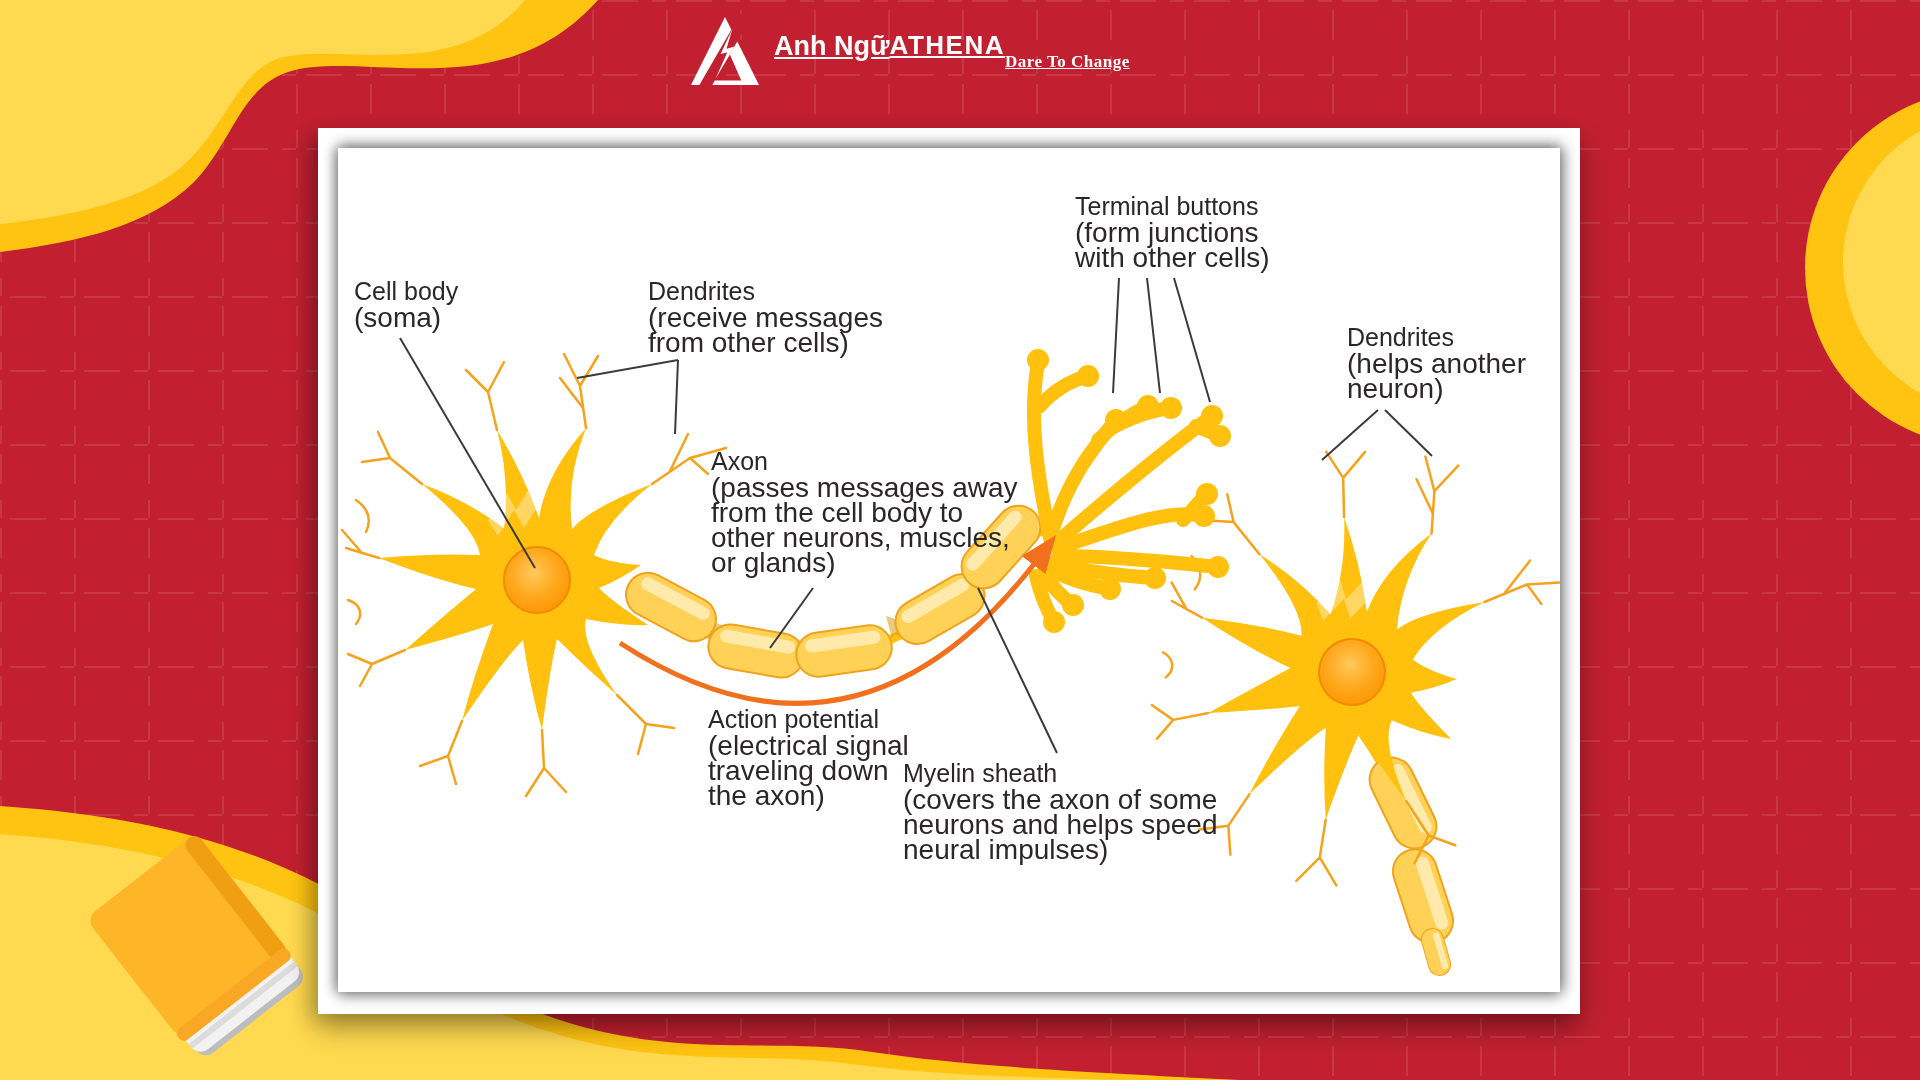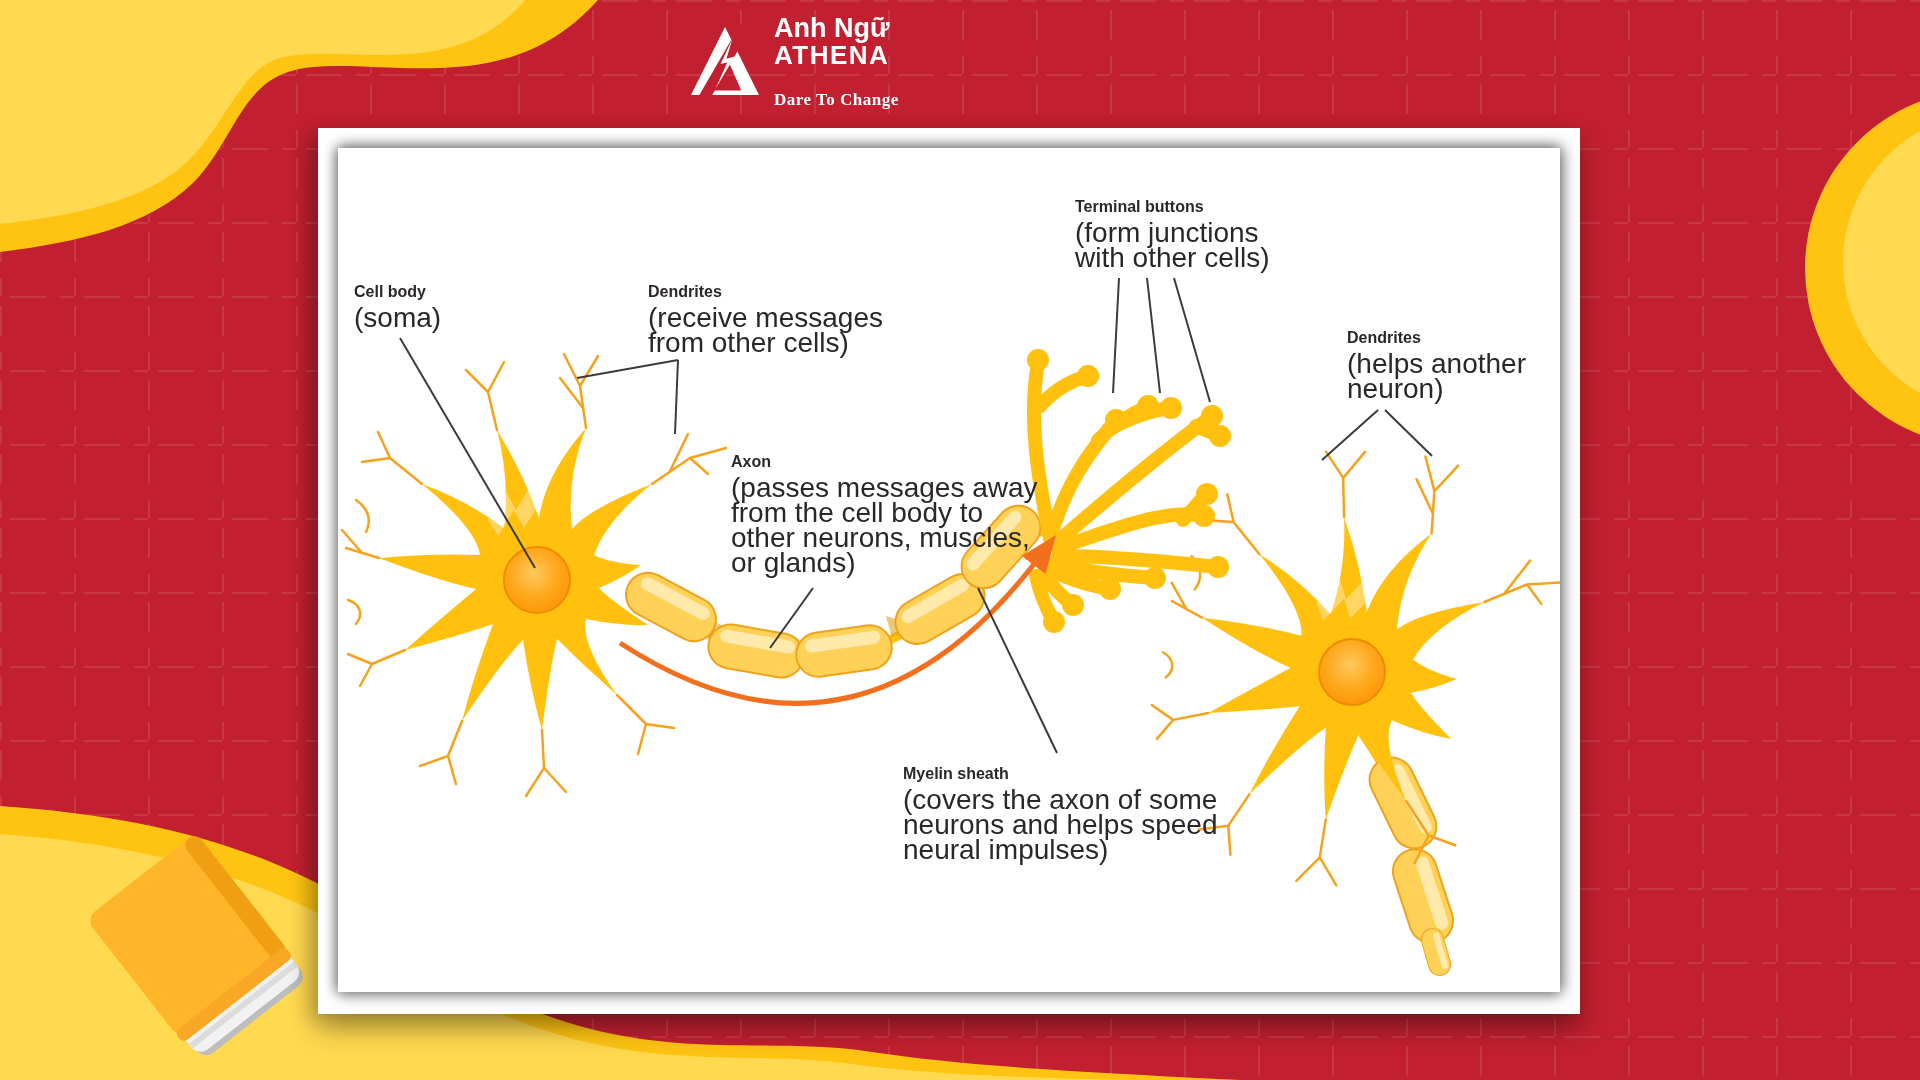--- a/index.html
+++ b/index.html
@@ -6,40 +6,40 @@
   body{
     width:1920px;height:1080px;overflow:hidden;position:relative;
     background:#C22030;
     font-family:"Liberation Sans", sans-serif;
   }
   
   #bg-decor{position:absolute;left:0;top:0;width:1920px;height:1080px;}
   
   .logo{position:absolute;left:688px;top:14px;display:flex;align-items:center;gap:12px;color:#fff;}
   .logo-mark{width:74px;height:74px;flex:0 0 auto;}
-  .logo-text{display:flex;flex-direction:column;line-height:1.05;}
+  .logo-text{display:flex;flex-direction:row;line-height:1.05;text-decoration:underline;}
   .logo-line1{font-size:27px;font-weight:bold;}
   .logo-line2{font-size:26px;font-weight:bold;letter-spacing:1.5px;}
   .logo-tagline{font-family:"Liberation Serif", serif;font-weight:bold;font-size:17px;margin-top:21px;letter-spacing:.5px;}
   
   .card-back{
     position:absolute;left:318px;top:128px;width:1262px;height:886px;
     background:#ffffff;
     box-shadow:0 14px 26px rgba(0,0,0,.32), -10px 6px 18px rgba(0,0,0,.16);
   }
   .card-front{
     position:absolute;left:20px;top:20px;width:1222px;height:844px;
     background:#ffffff;
     box-shadow:0 -4px 12px rgba(55,55,55,.45), 0 6px 12px rgba(55,55,55,.30),
                6px 0 12px rgba(55,55,55,.25), -5px 0 10px rgba(55,55,55,.22);
   }
   .diagram-svg{position:absolute;left:0;top:0;width:1222px;height:844px;}
   
   .lbl{position:absolute;color:#2b2728;}
-  .lbl-t{font-size:16px;font-weight:bold;line-height:27px;}
+  .lbl-t{font-size:25px;font-weight:normal;line-height:27px;}
   .lbl-d{font-size:28px;line-height:25px;white-space:pre-line;}
 </style>
 </head>
 <body>
 
 <svg id="bg-decor" viewBox="0 0 1920 1080" xmlns="http://www.w3.org/2000/svg">
   <defs>
     <pattern id="grid" width="74" height="74" patternUnits="userSpaceOnUse">
       <g stroke="rgba(255,255,255,0.10)" stroke-width="4" fill="none">
         <path d="M10 0 H46 M60 0 H74 M0 10 V40 M0 56 V74"></path>
@@ -205,37 +205,43 @@
 
     <div class="lbl" style="left:16px;top:130px;">
       <div class="lbl-t">Cell body</div>
       <div class="lbl-d">(soma)</div>
     </div>
     <div class="lbl" style="left:310px;top:130px;">
       <div class="lbl-t">Dendrites</div>
       <div class="lbl-d">(receive messages
 from other cells)</div>
     </div>
-    <div class="lbl" style="left:393px;top:300px;">
+    <div class="lbl" style="left:373px;top:300px;">
       <div class="lbl-t">Axon</div>
       <div class="lbl-d">(passes messages away
 from the cell body to
 other neurons, muscles,
 or glands)</div>
     </div>
     <div class="lbl" style="left:737px;top:45px;">
       <div class="lbl-t">Terminal buttons</div>
       <div class="lbl-d">(form junctions
 with other cells)</div>
     </div>
     <div class="lbl" style="left:1009px;top:176px;">
       <div class="lbl-t">Dendrites</div>
       <div class="lbl-d">(helps another
 neuron)</div>
     </div>
+    <div class="lbl" style="left:370px;top:558px;">
+      <div class="lbl-t">Action potential</div>
+      <div class="lbl-d">(electrical signal
+traveling down
+the axon)</div>
+    </div>
     <div class="lbl" style="left:565px;top:612px;">
       <div class="lbl-t">Myelin sheath</div>
       <div class="lbl-d">(covers the axon of some
 neurons and helps speed
 neural impulses)</div>
     </div>
 
   </div>
 </div>
 

